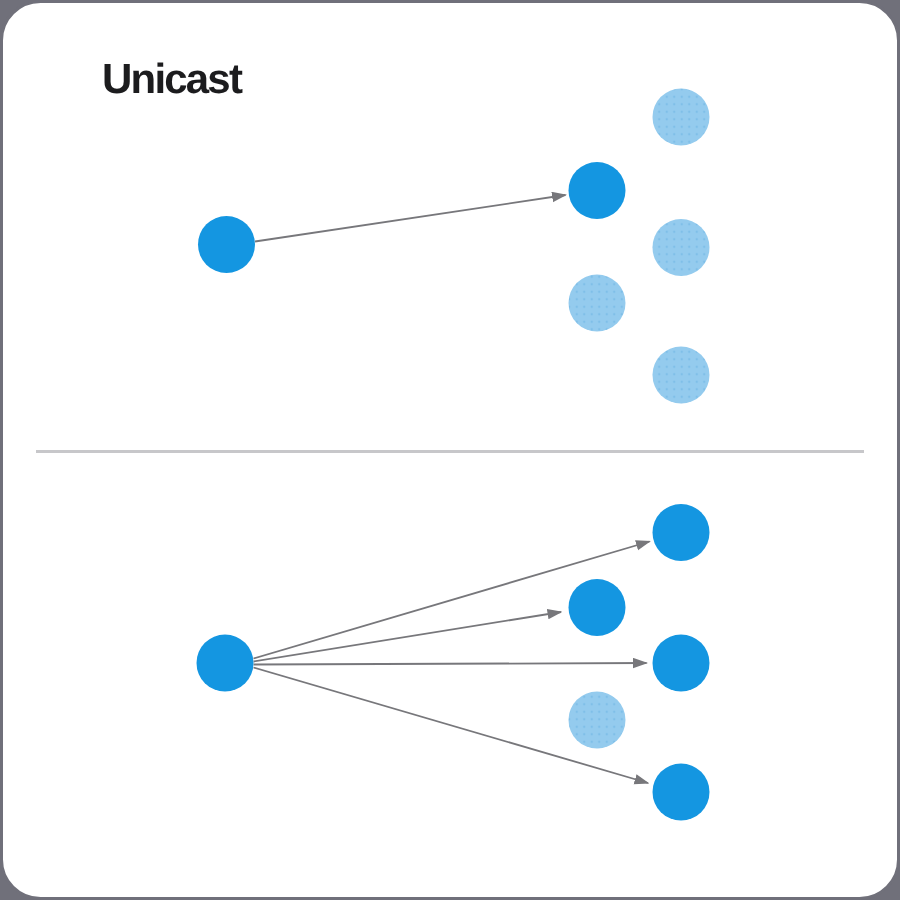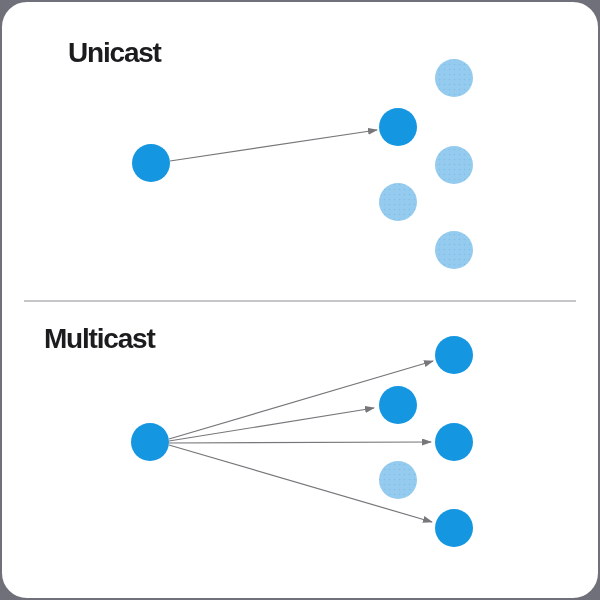--- a/index.html
+++ b/index.html
@@ -45,21 +45,20 @@
     height: 600px;
   }
 </style>
 </head>
 <body>
 
 <div class="stage">
 
   <div class="panel-label" id="label-unicast">Unicast</div>
 
-  <div class="panel-label" id="label-multicast">Multicast</div>
 
   <div class="divider"></div>
 
   <svg id="canvas" viewBox="0 0 600 600" xmlns="http://www.w3.org/2000/svg">
     <defs>
       <marker id="arrowhead" markerUnits="userSpaceOnUse" markerWidth="10" markerHeight="8" refX="9" refY="3.5" orient="auto">
         <path id="arrowhead-path" d="M0,0 L10,3.5 L0,7 Z" fill="#77777B"></path>
       </marker>
       <pattern id="dot-pattern" patternUnits="userSpaceOnUse" width="5" height="5">
         <rect id="dot-pattern-bg" width="5" height="5" fill="#94CBEE"></rect>

